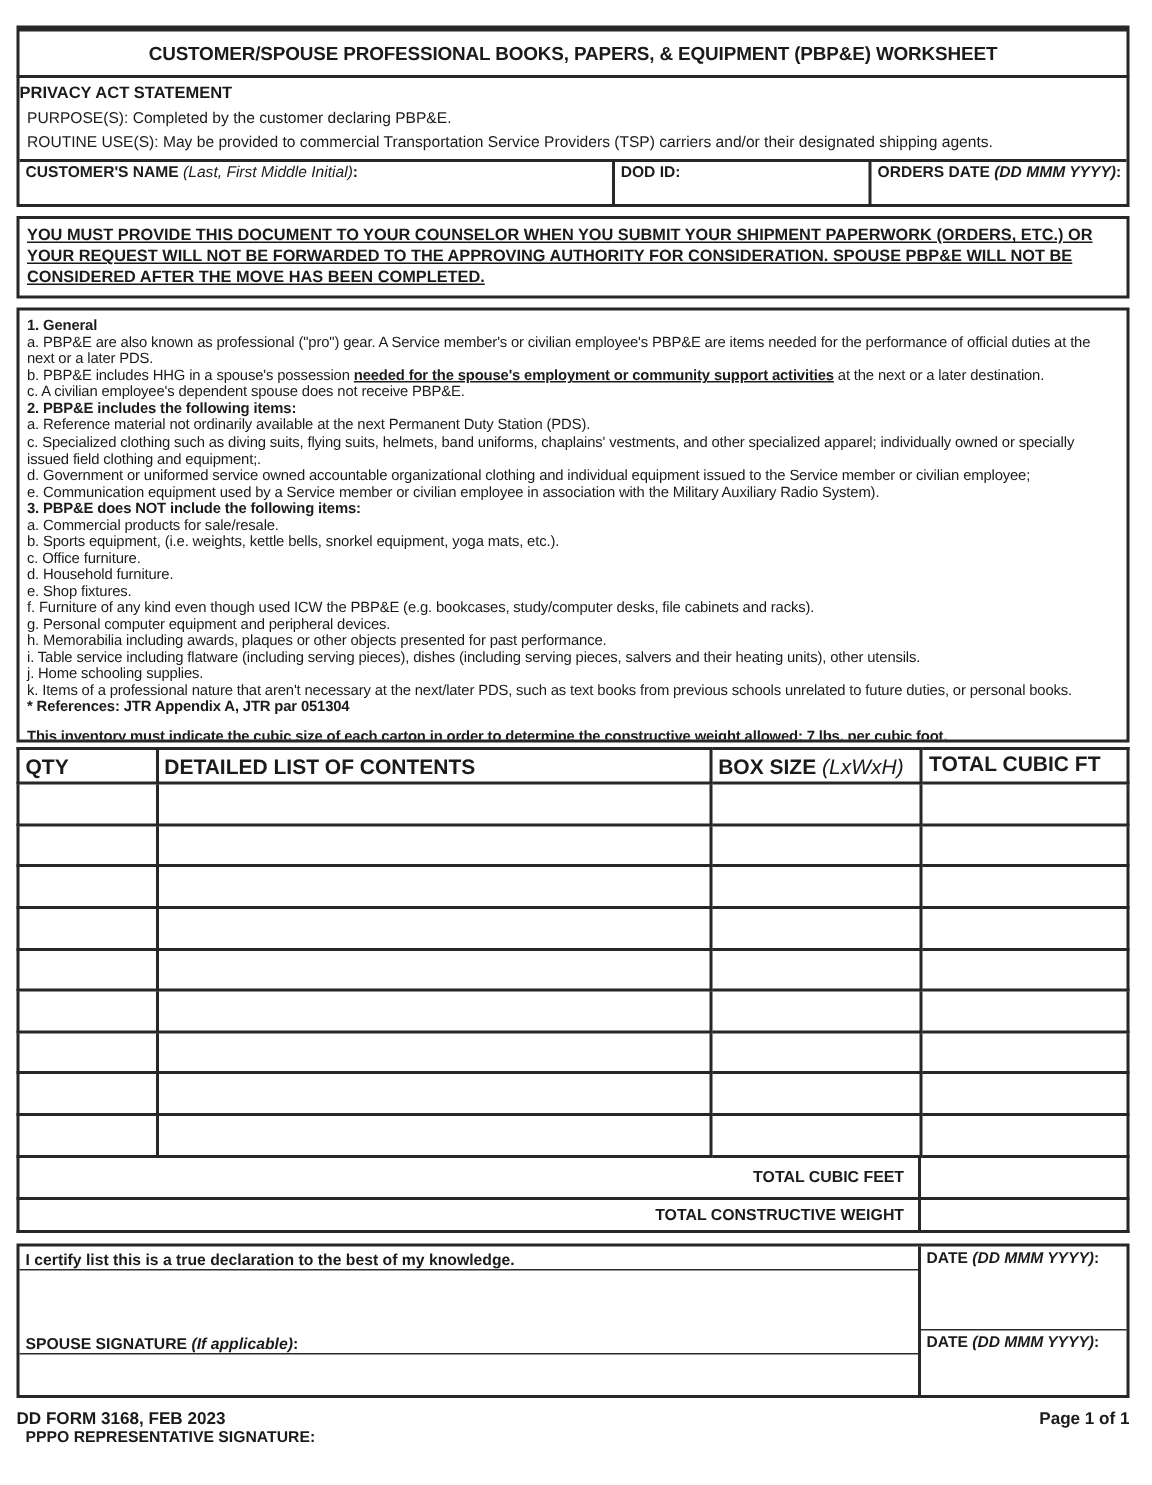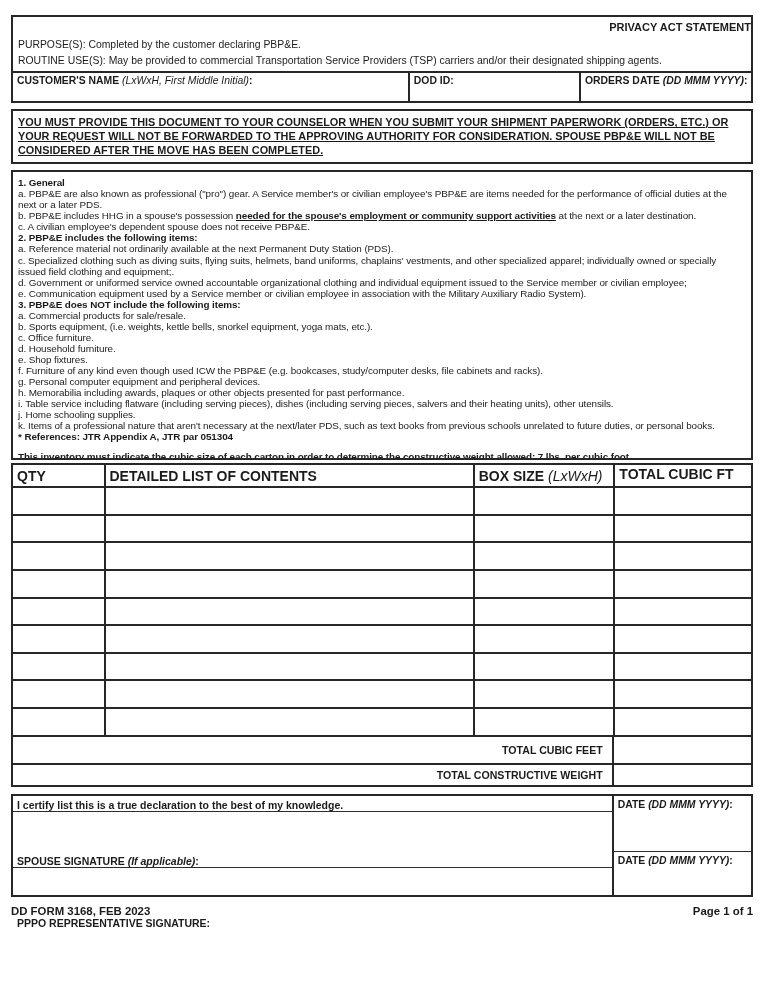--- a/index.html
+++ b/index.html
@@ -12,21 +12,21 @@
   .page { width:742px; margin:17px 15px 0 11px; }
 
   .box { border:2px solid #272727; background:#fff; }
 
   
   .title-box { height:29px; border-top-width:4px; display:flex; align-items:center; justify-content:center; }
   .title { font-weight:bold; font-size:12.6px; letter-spacing:-0.1px; }
 
   
   .privacy-box { margin-top:-2px; }
-  .privacy-heading { text-align:right; font-weight:bold; font-size:11px; padding-top:4px; }
+  .privacy-heading { text-align:left; font-weight:bold; font-size:11px; padding-top:4px; }
   .privacy-lines { padding:4px 5px 3px 5px; }
   .pline { font-size:10.4px; line-height:15.6px; }
 
   .identity-row { display:flex; border-top:2px solid #272727; height:28px; }
   .id-cell { box-sizing:border-box; padding:2px 4px 0 4px; font-size:10.4px; white-space:nowrap; overflow:hidden; }
   .id-cell + .id-cell { border-left:2px solid #272727; }
   .id-name { width:53.5%; }
   .id-dod { width:23.2%; }
   .id-orders { flex:1; }
   .b { font-weight:bold; }
@@ -75,30 +75,33 @@
   .date-cell.d2 { flex:1; }
 
   
   .form-footer { display:flex; justify-content:space-between; font-weight:bold; font-size:11.4px; margin-top:8px; }
 </style>
 </head>
 <body>
 
 <div class="page">
 
+  <div class="box title-box">
+    <div class="title">CUSTOMER/SPOUSE PROFESSIONAL BOOKS, PAPERS, &amp; EQUIPMENT (PBP&amp;E) WORKSHEET</div>
+  </div>
 
   <div class="box privacy-box">
     <div class="privacy-heading">PRIVACY ACT STATEMENT</div>
     <div class="privacy-lines">
       <div class="pline">PURPOSE(S):  Completed by the customer declaring PBP&amp;E.</div>
       <div class="pline">ROUTINE USE(S):  May be provided to commercial Transportation Service Providers (TSP) carriers and/or their designated shipping agents.</div>
     </div>
     <div class="identity-row">
       <div class="id-cell id-name">
-        <span class="b">CUSTOMER'S NAME </span><span class="i">(LxWxH, First Middle Initial)</span><span class="b">:</span>
+        <span class="b">CUSTOMER'S NAME </span><span class="i">(Last, First Middle Initial)</span><span class="b">:</span>
         <span></span>
       </div>
       <div class="id-cell id-dod">
         <span class="b">DOD ID:</span>
         <span></span>
       </div>
       <div class="id-cell id-orders">
         <span class="b">ORDERS DATE </span><span class="b i">(DD MMM YYYY)</span><span class="b">:</span>
         <span></span>
       </div>

